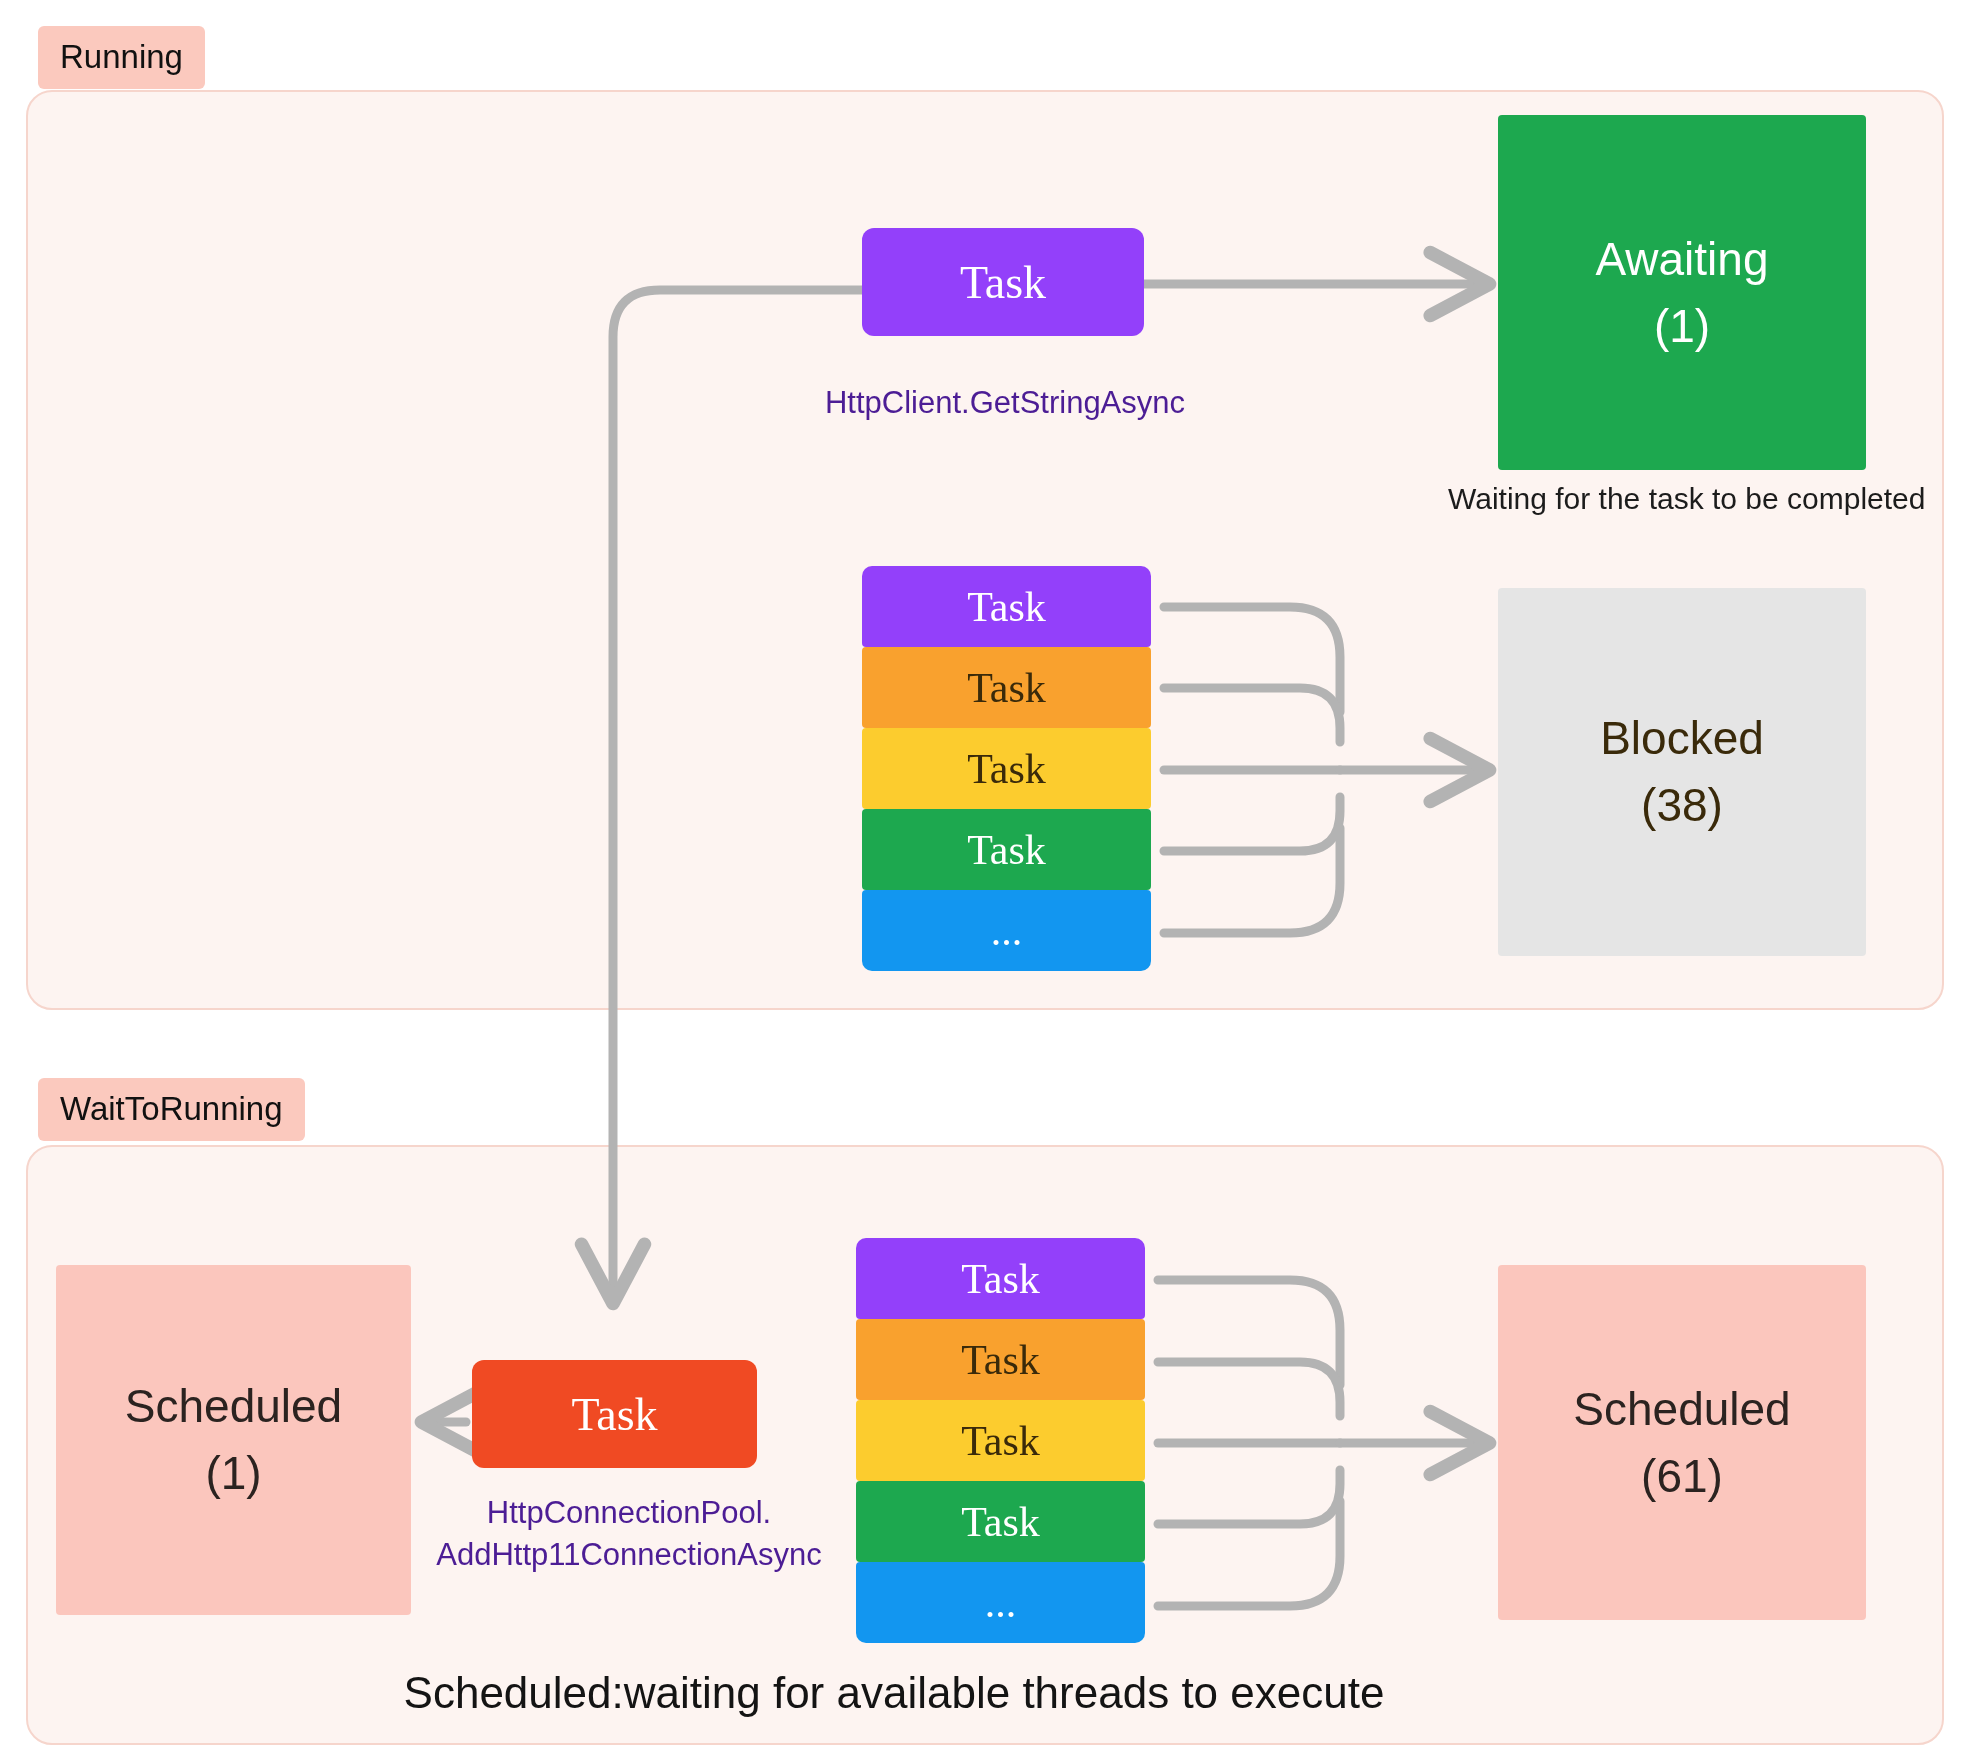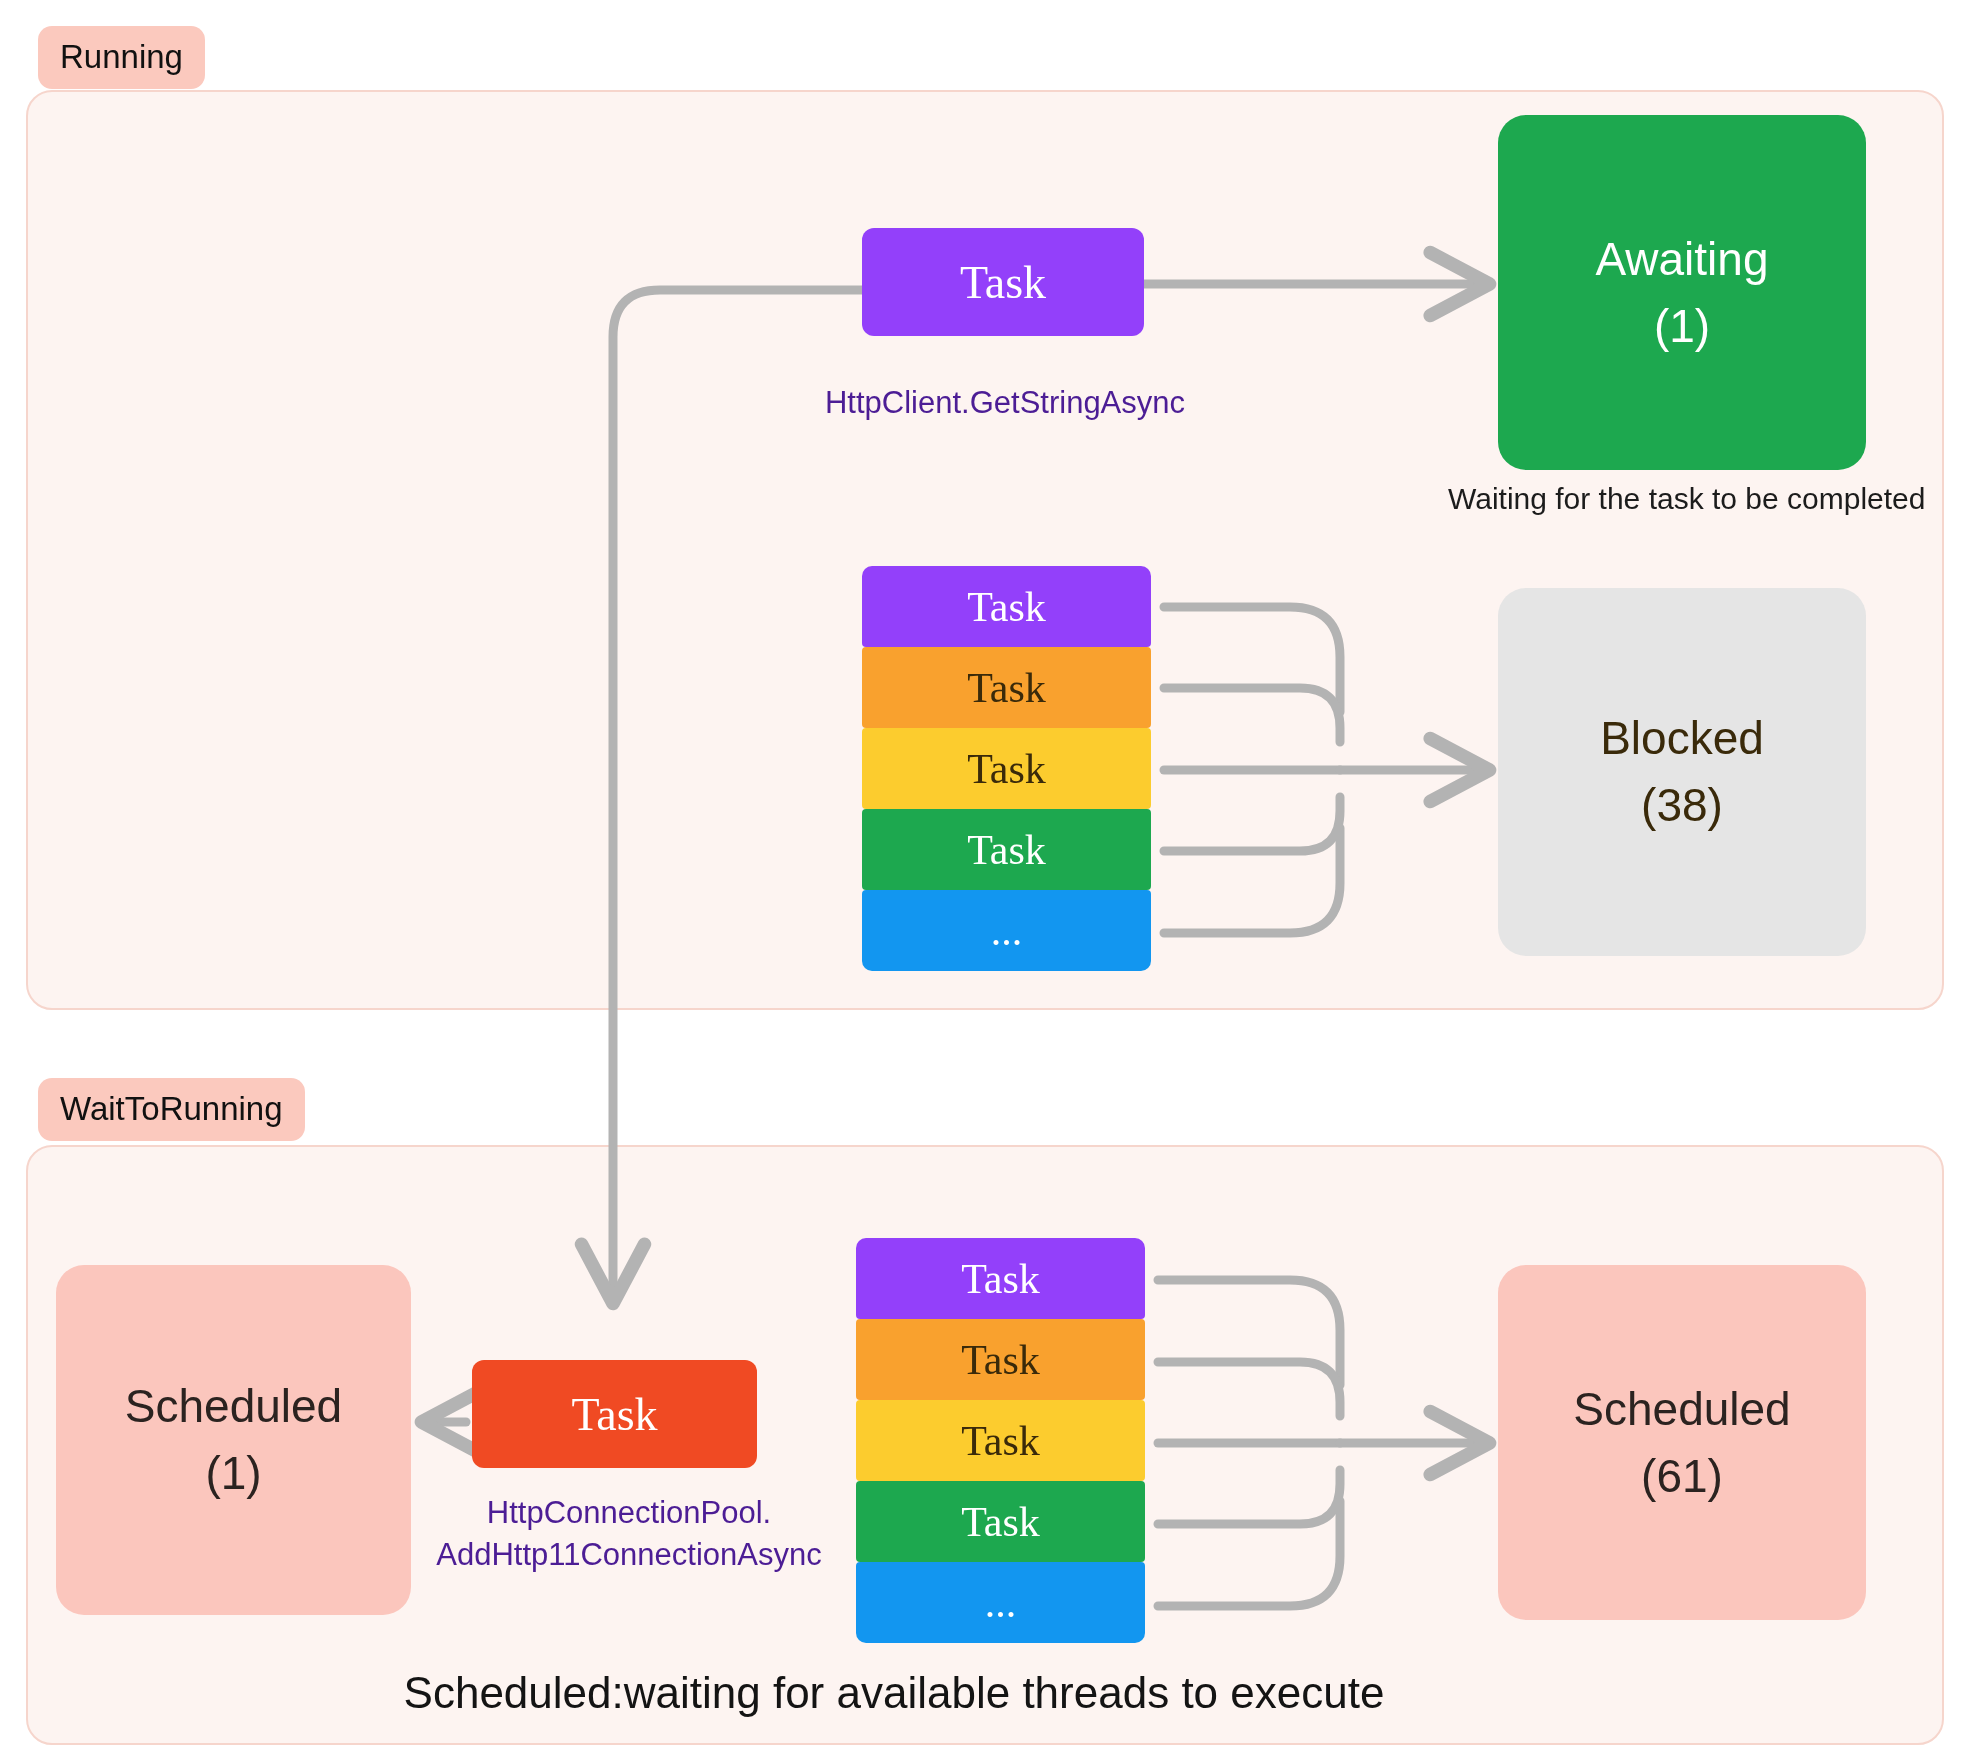--- a/index.html
+++ b/index.html
@@ -16,21 +16,21 @@
   }
   .stage {
     position: absolute;
     inset: 0;
   }
   
   .section-badge {
     position: absolute;
     background: #fbc9be;
     color: #111111;
-    border-radius: 14px;
+    border-radius: 6px;
     font-size: 33px;
     line-height: 1;
     padding: 14px 22px 16px 22px;
     white-space: nowrap;
     font-family: "Liberation Sans", sans-serif;
   }
   #badge-running { left: 38px; top: 26px; }
   #badge-waittorunning { left: 38px; top: 1078px; }
 
   
@@ -40,21 +40,21 @@
     border: 2px solid #f6d5cc;
     border-radius: 26px;
     box-sizing: border-box;
   }
   #panel-running { left: 26px; top: 90px; width: 1918px; height: 920px; }
   #panel-waittorunning { left: 26px; top: 1145px; width: 1918px; height: 600px; }
 
   
   .state-box {
     position: absolute;
-    border-radius: 28px;
+    border-radius: 4px;
     display: flex;
     flex-direction: column;
     align-items: center;
     justify-content: center;
     box-sizing: border-box;
     font-family: "Liberation Sans", sans-serif;
     line-height: 1.45;
   }
   .state-box .state-title { font-size: 46px; }
   .state-box .state-count { font-size: 46px; }

